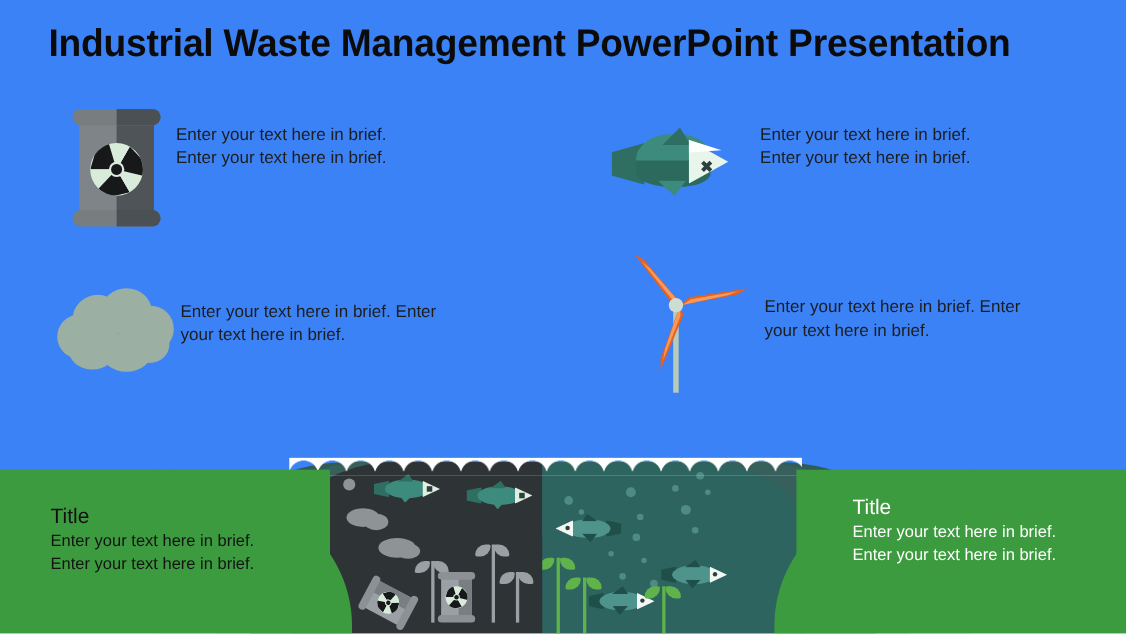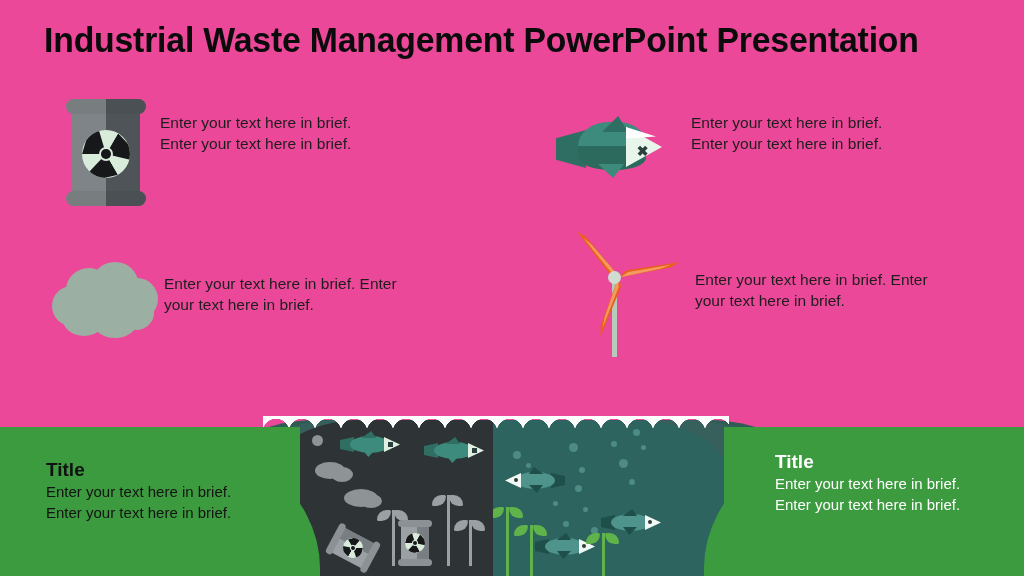--- a/index.html
+++ b/index.html
@@ -1,17 +1,17 @@
 <!DOCTYPE html>
 <html><head>
 <meta charset="utf-8">
 <style>
   html,body{margin:0;padding:0;background:#ffffff;}
   body{width:1024px;height:576px;overflow:hidden;font-family:"Liberation Sans",sans-serif;}
-  .slide{position:relative;width:1024px;height:576px;background:#ec4899;overflow:hidden;}
+  .slide{position:relative;width:1024px;height:576px;background:#3b82f6;overflow:hidden;}
 
   
   .slide-title{
     position:absolute;left:44px;top:20px;width:960px;
     font-family:"Liberation Sans Narrow","Liberation Sans",sans-serif;
     font-weight:bold;font-size:35px;letter-spacing:-0.2px;color:#0b0b0b;
     white-space:nowrap;transform:scaleX(0.965);transform-origin:left center;
   }
 
   
@@ -128,21 +128,21 @@
   .sfish .eye{position:absolute;left:47px;top:9px;width:4px;height:4px;border-radius:50%;background:#2b3f3c;}
 
   .bbarrel{position:absolute;width:34px;height:46px;}
   .bbarrel .bb-cap{position:absolute;left:0;width:34px;height:7px;border-radius:4px;background:#8b9194;}
   .bbarrel .bb-cap.t{top:0;} .bbarrel .bb-cap.b{bottom:0;}
   .bbarrel .bb-body{position:absolute;left:3px;top:4px;width:28px;height:38px;background:#9aa0a3;}
   .bbarrel .bb-body .bdark{position:absolute;right:0;top:0;width:12px;height:38px;background:#787e81;}
   .bbarrel .radsym{left:7px;top:13px;width:20px;height:20px;}
 
   
-  .bottom-title{position:absolute;font-weight:bold;font-size:19px;}
+  .bottom-title{position:absolute;font-weight:normal;font-size:19px;}
   .bottom-body{position:absolute;font-size:15px;line-height:21px;}
   #bl-title{left:46px;top:459px;color:#111111;}
   #bl-body{left:46px;top:481px;color:#131313;width:300px;}
   #br-title{left:775px;top:451px;color:#ffffff;}
   #br-body{left:775px;top:473px;color:#ffffff;width:300px;}
 </style>
 </head>
 <body>
 
 <div class="slide">

